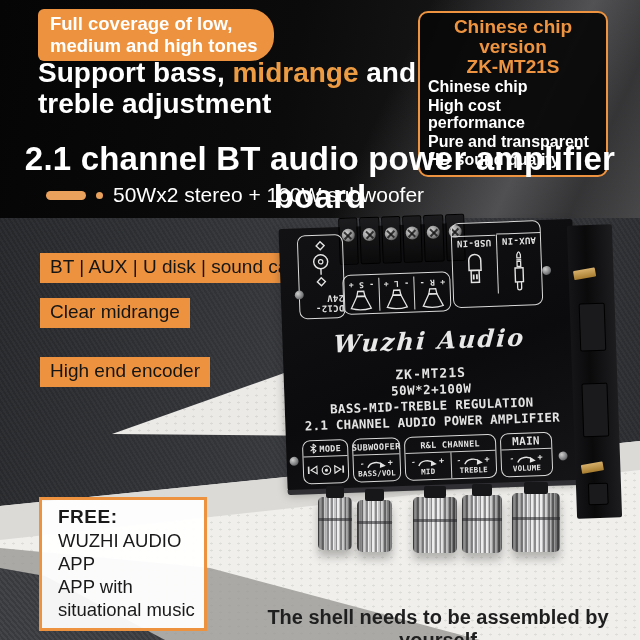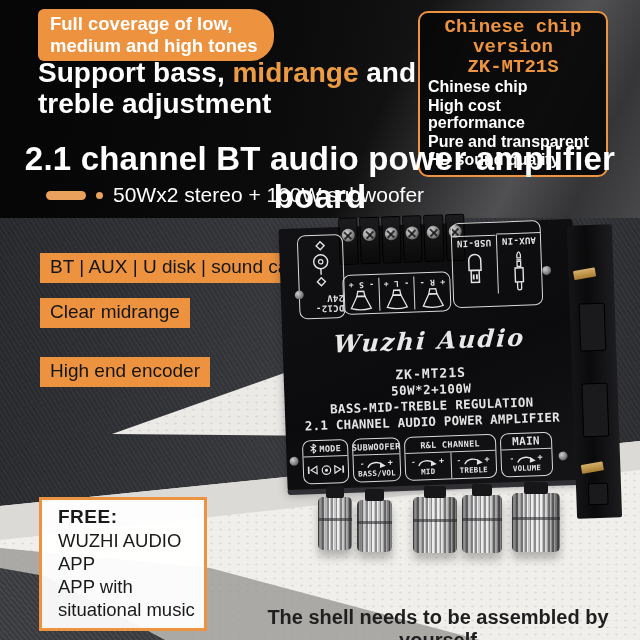--- a/index.html
+++ b/index.html
@@ -65,21 +65,21 @@
     position:absolute;left:38px;top:57px;
     color:#fff;font-size:28px;line-height:31px;font-weight:700;
   }
   .support .hl{color:#EE9C43;}
   .chipbox{
     position:absolute;left:418px;top:11px;width:190px;box-sizing:border-box;
     background:rgba(8,8,8,.93);
     border:2.5px solid #EE9440;border-radius:10px;
     padding:4px 8px 6px 8px;
   }
-  .chipbox .t{color:#EE9440;font-size:19px;line-height:20px;font-weight:700;text-align:center;font-family:Liberation Mono, monospace;}
+  .chipbox .t{color:#EE9440;font-size:19px;line-height:20px;font-weight:700;text-align:center;}
   .chipbox .f{color:#fff;font-size:16px;line-height:17.5px;font-weight:700;margin-top:1px;}
   .banner{
     position:absolute;left:0;top:140px;width:640px;text-align:center;
     color:#fff;font-size:33px;font-weight:700;letter-spacing:.2px;
   }
   .subbanner{
     position:absolute;left:46px;top:182px;height:26px;
     display:flex;align-items:center;gap:10px;
   }
   .subbanner .dash{width:40px;height:9px;border-radius:5px;background:#E9A15C;}

